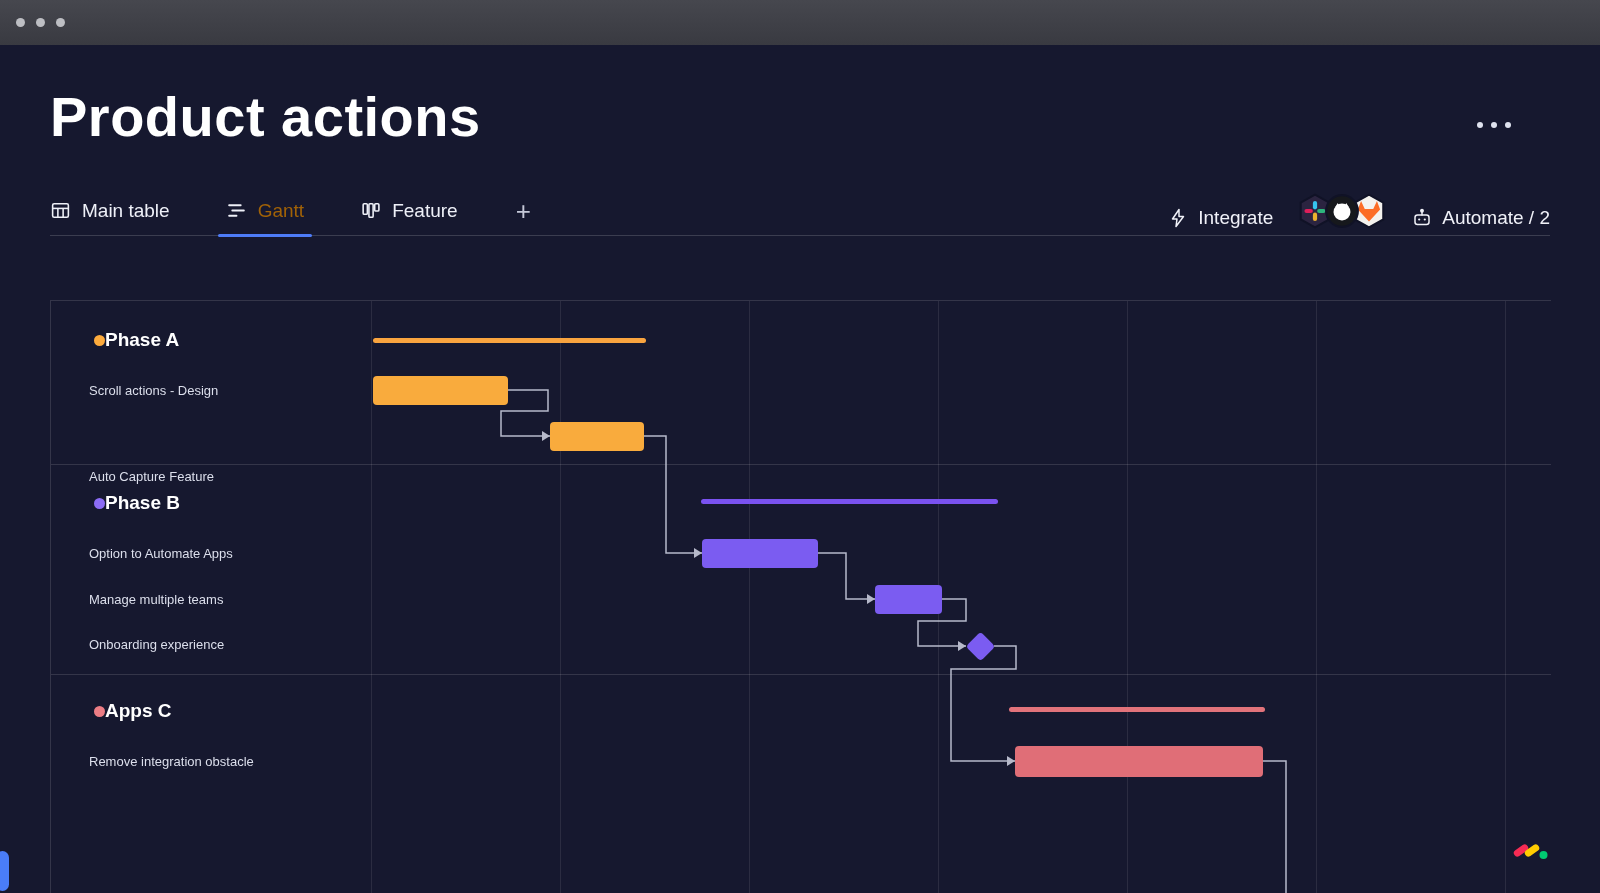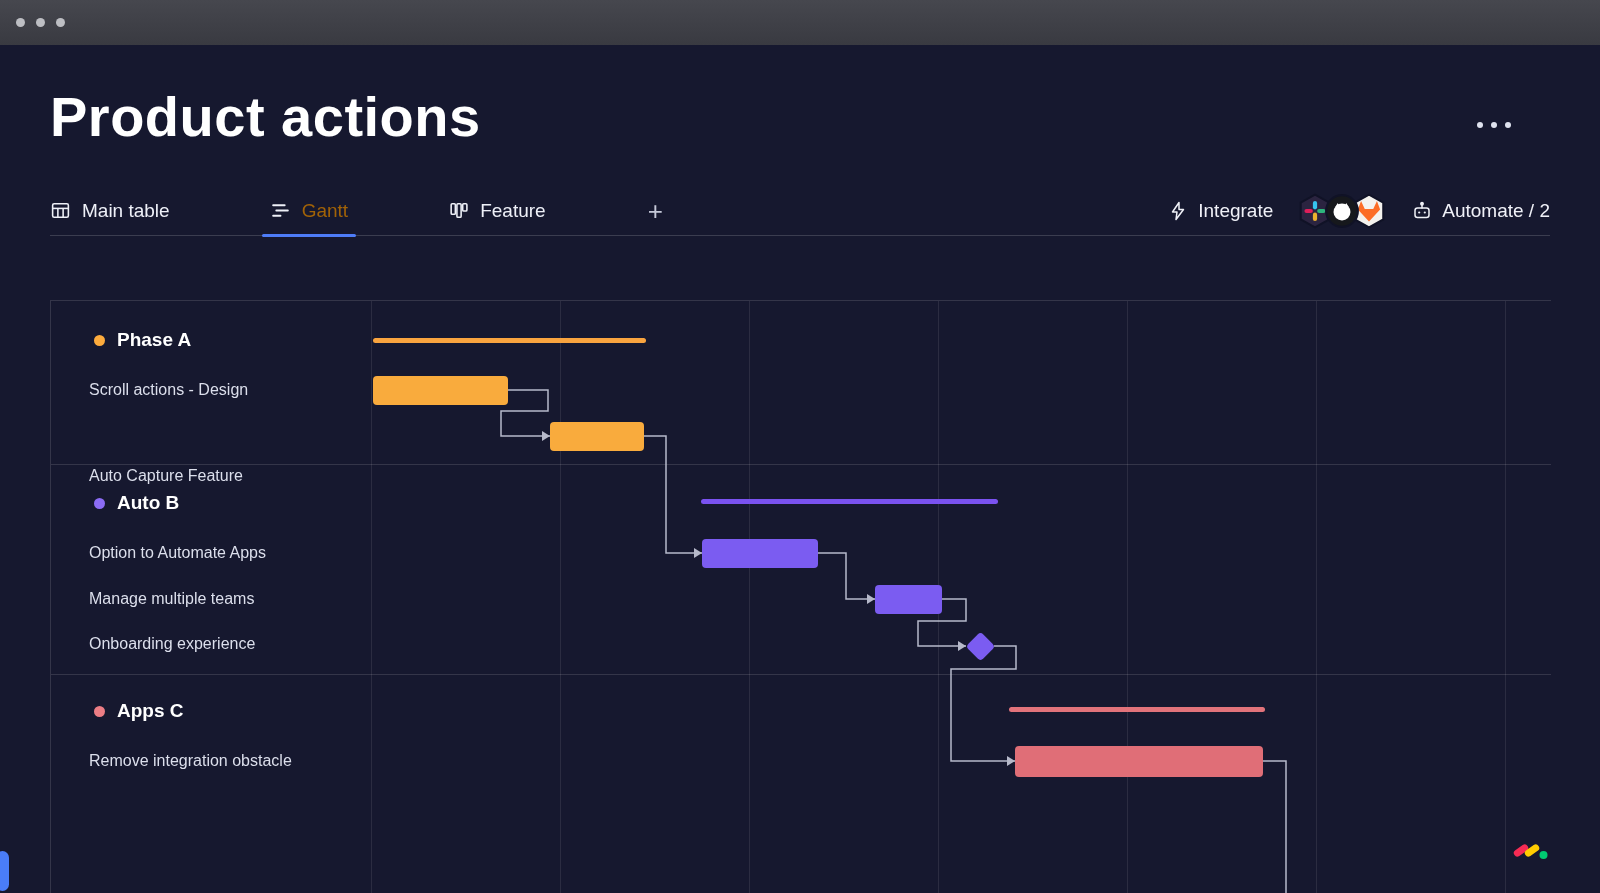--- a/index.html
+++ b/index.html
@@ -16,47 +16,47 @@
 
   
   .page-title{position:absolute;left:50px;top:84px;margin:0;
     font-size:56px;font-weight:600;letter-spacing:.5px;color:#fff;}
   .ellipsis-menu{position:absolute;left:1468px;top:112px;width:52px;height:26px;
     display:flex;align-items:center;gap:8px;cursor:pointer;justify-content:center;}
   .ellipsis-menu span{width:6px;height:6px;border-radius:50%;background:#dfe2ee;}
 
   
   .tabs-row{position:absolute;left:50px;top:186px;width:1500px;height:49px;
-    display:flex;align-items:center;border-bottom:1px solid rgba(255,255,255,0.16);gap:44px;}
+    display:flex;align-items:center;border-bottom:1px solid rgba(255,255,255,0.16);}
   .tab{display:flex;align-items:center;gap:11px;font-size:19px;color:#eef0f8;
     height:100%;position:relative;margin-right:56px;cursor:pointer;}
   .tab svg{width:21px;height:21px;stroke:#eef0f8;}
   .tab.active{color:#a16207;}
   .tab.active::after{content:"";position:absolute;left:-8px;right:-8px;bottom:-2px;
     height:3px;border-radius:3px;background:#4E7CF8;}
   .add-view{font-size:26px;color:#c5c8d8;margin-left:2px;cursor:pointer;line-height:1;
     font-weight:300;}
-  .toolbar-right{margin-left:auto;display:flex;align-items:center;gap:24px;}
+  .toolbar-right{margin-left:auto;display:flex;align-items:flex-end;gap:24px;}
   .tool-btn{display:flex;align-items:center;gap:9px;font-size:19px;color:#f0f1f8;cursor:pointer;}
   .tool-btn svg{width:22px;height:22px;}
   .badges{display:flex;align-items:center;}
   .badge{width:36px;height:36px;margin-left:-9px;cursor:pointer;}
   .badge:first-child{margin-left:0;}
 
   
   #gantt{position:absolute;left:50px;top:300px;width:1500px;height:593px;
     border-top:1px solid rgba(255,255,255,0.13);
     border-left:1px solid rgba(255,255,255,0.13);}
   .vline{position:absolute;top:0;bottom:0;width:1px;background:rgba(255,255,255,0.09);}
   .hline{position:absolute;left:0;right:0;height:1px;background:rgba(255,255,255,0.13);}
   .row-label{position:absolute;transform:translateY(-50%);white-space:nowrap;cursor:pointer;}
   .group-label{left:43px;font-size:19px;font-weight:700;color:#ffffff;
-    display:flex;align-items:center;gap:12px;}
+    display:flex;align-items:center;}
   .dot{width:11px;height:11px;border-radius:50%;flex:0 0 auto;}
-  .task-label{left:38px;font-size:16px;font-weight:400;color:#dcdfec;}
+  .task-label{left:38px;font-size:13px;font-weight:400;color:#dcdfec;}
   .summary{position:absolute;height:5px;border-radius:3px;}
   .bar{position:absolute;border-radius:4px;cursor:pointer;}
   .milestone{position:absolute;transform:rotate(45deg);border-radius:4px;cursor:pointer;}
   .connectors{position:absolute;left:0;top:0;pointer-events:none;opacity:.9;}
 
   
   .scroll-pill{position:absolute;left:-4px;top:851px;width:13px;height:40px;
     background:#4A7DF8;border-radius:7px;cursor:pointer;}
   .monday-logo{position:absolute;left:1512px;top:836px;width:36px;height:28px;}
 </style>
@@ -165,21 +165,21 @@
     <div class="hline" style="top: 163px;"></div>
     <div class="hline" style="top: 373px;"></div>
     <div class="row-label group-label" style="top: 39px;">
       <div class="dot" style="background: rgb(253, 171, 61);"></div>
       <span>Phase A</span>
     </div>
     <div class="row-label task-label" style="top: 89px;">Scroll actions - Design</div>
     <div class="row-label task-label" style="top: 135px; margin-top: 40px;">Auto Capture Feature</div>
     <div class="row-label group-label" style="top: 202px;">
       <div class="dot" style="background: rgb(140, 108, 245);"></div>
-      <span>Auto B</span>
+      <span>Phase B</span>
     </div>
     <div class="row-label task-label" style="top: 252px;">Option to Automate Apps</div>
     <div class="row-label task-label" style="top: 298px;">Manage multiple teams</div>
     <div class="row-label task-label" style="top: 343px;">Onboarding experience</div>
     <div class="row-label group-label" style="top: 410px;">
       <div class="dot" style="background: rgb(236, 125, 133);"></div>
       <span>Apps C</span>
     </div>
     <div class="row-label task-label" style="top: 460px;">Remove integration obstacle</div>
     <svg viewBox="0 0 1500 593" width="1500" height="593" class="connectors">

